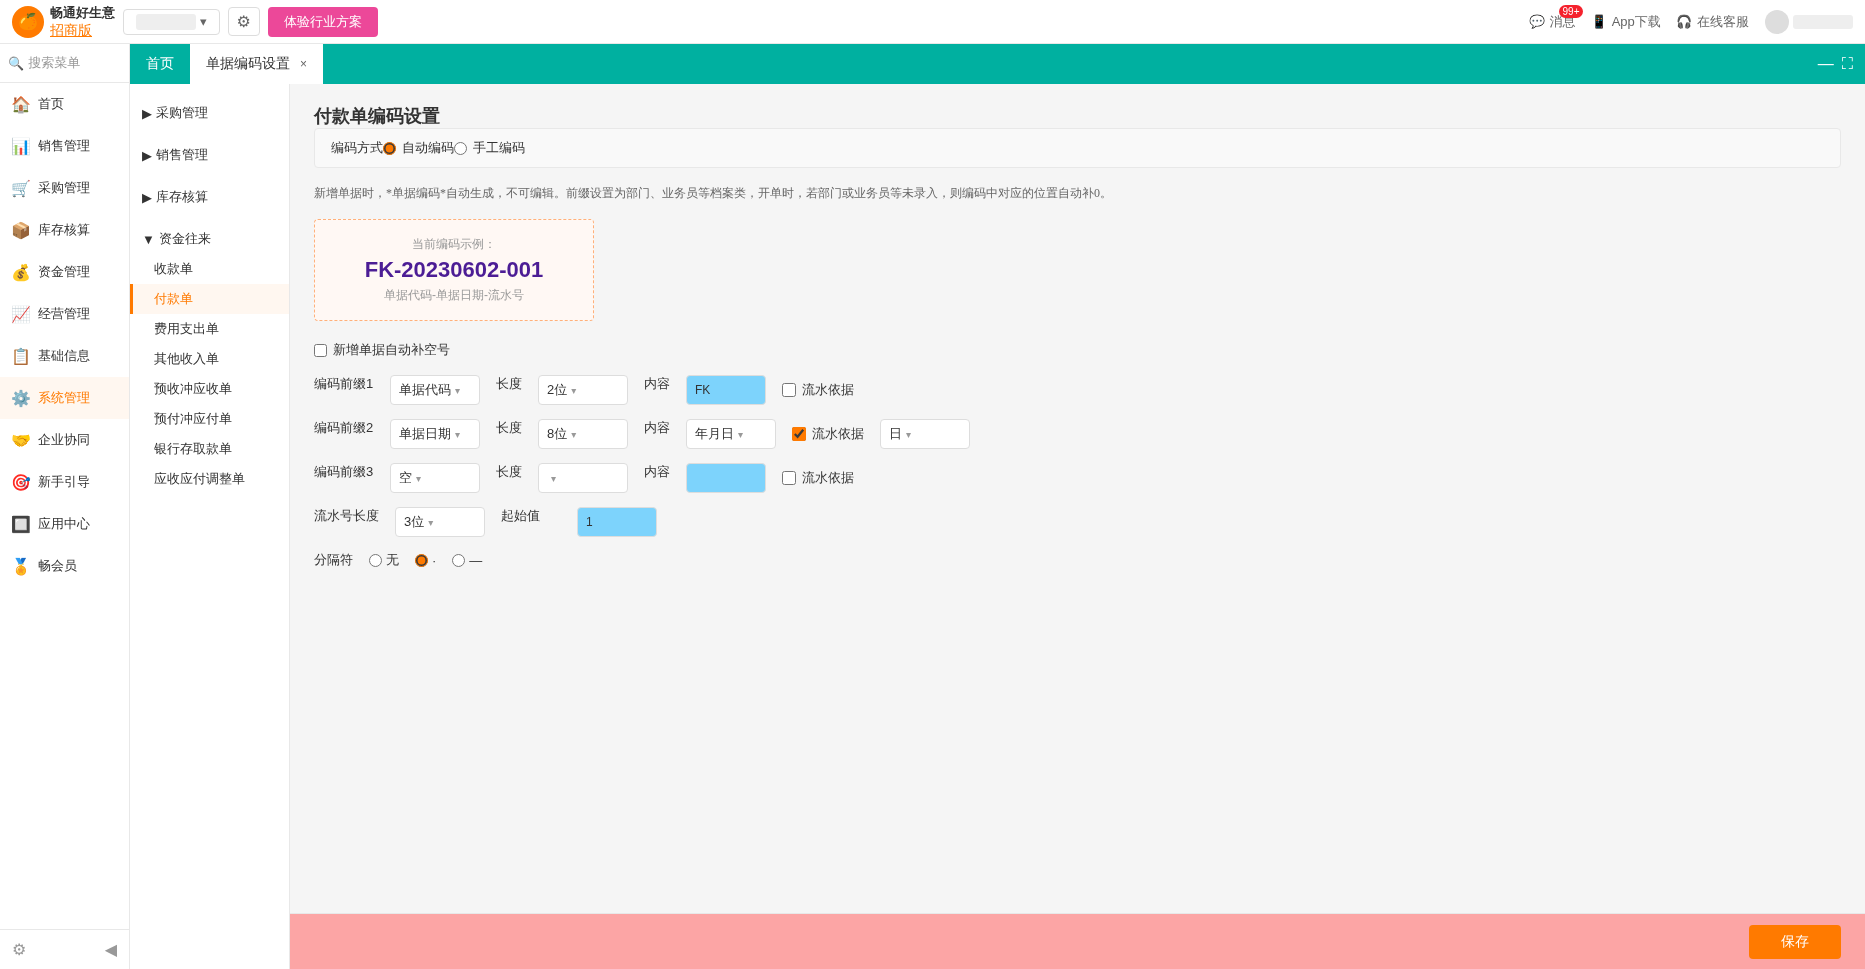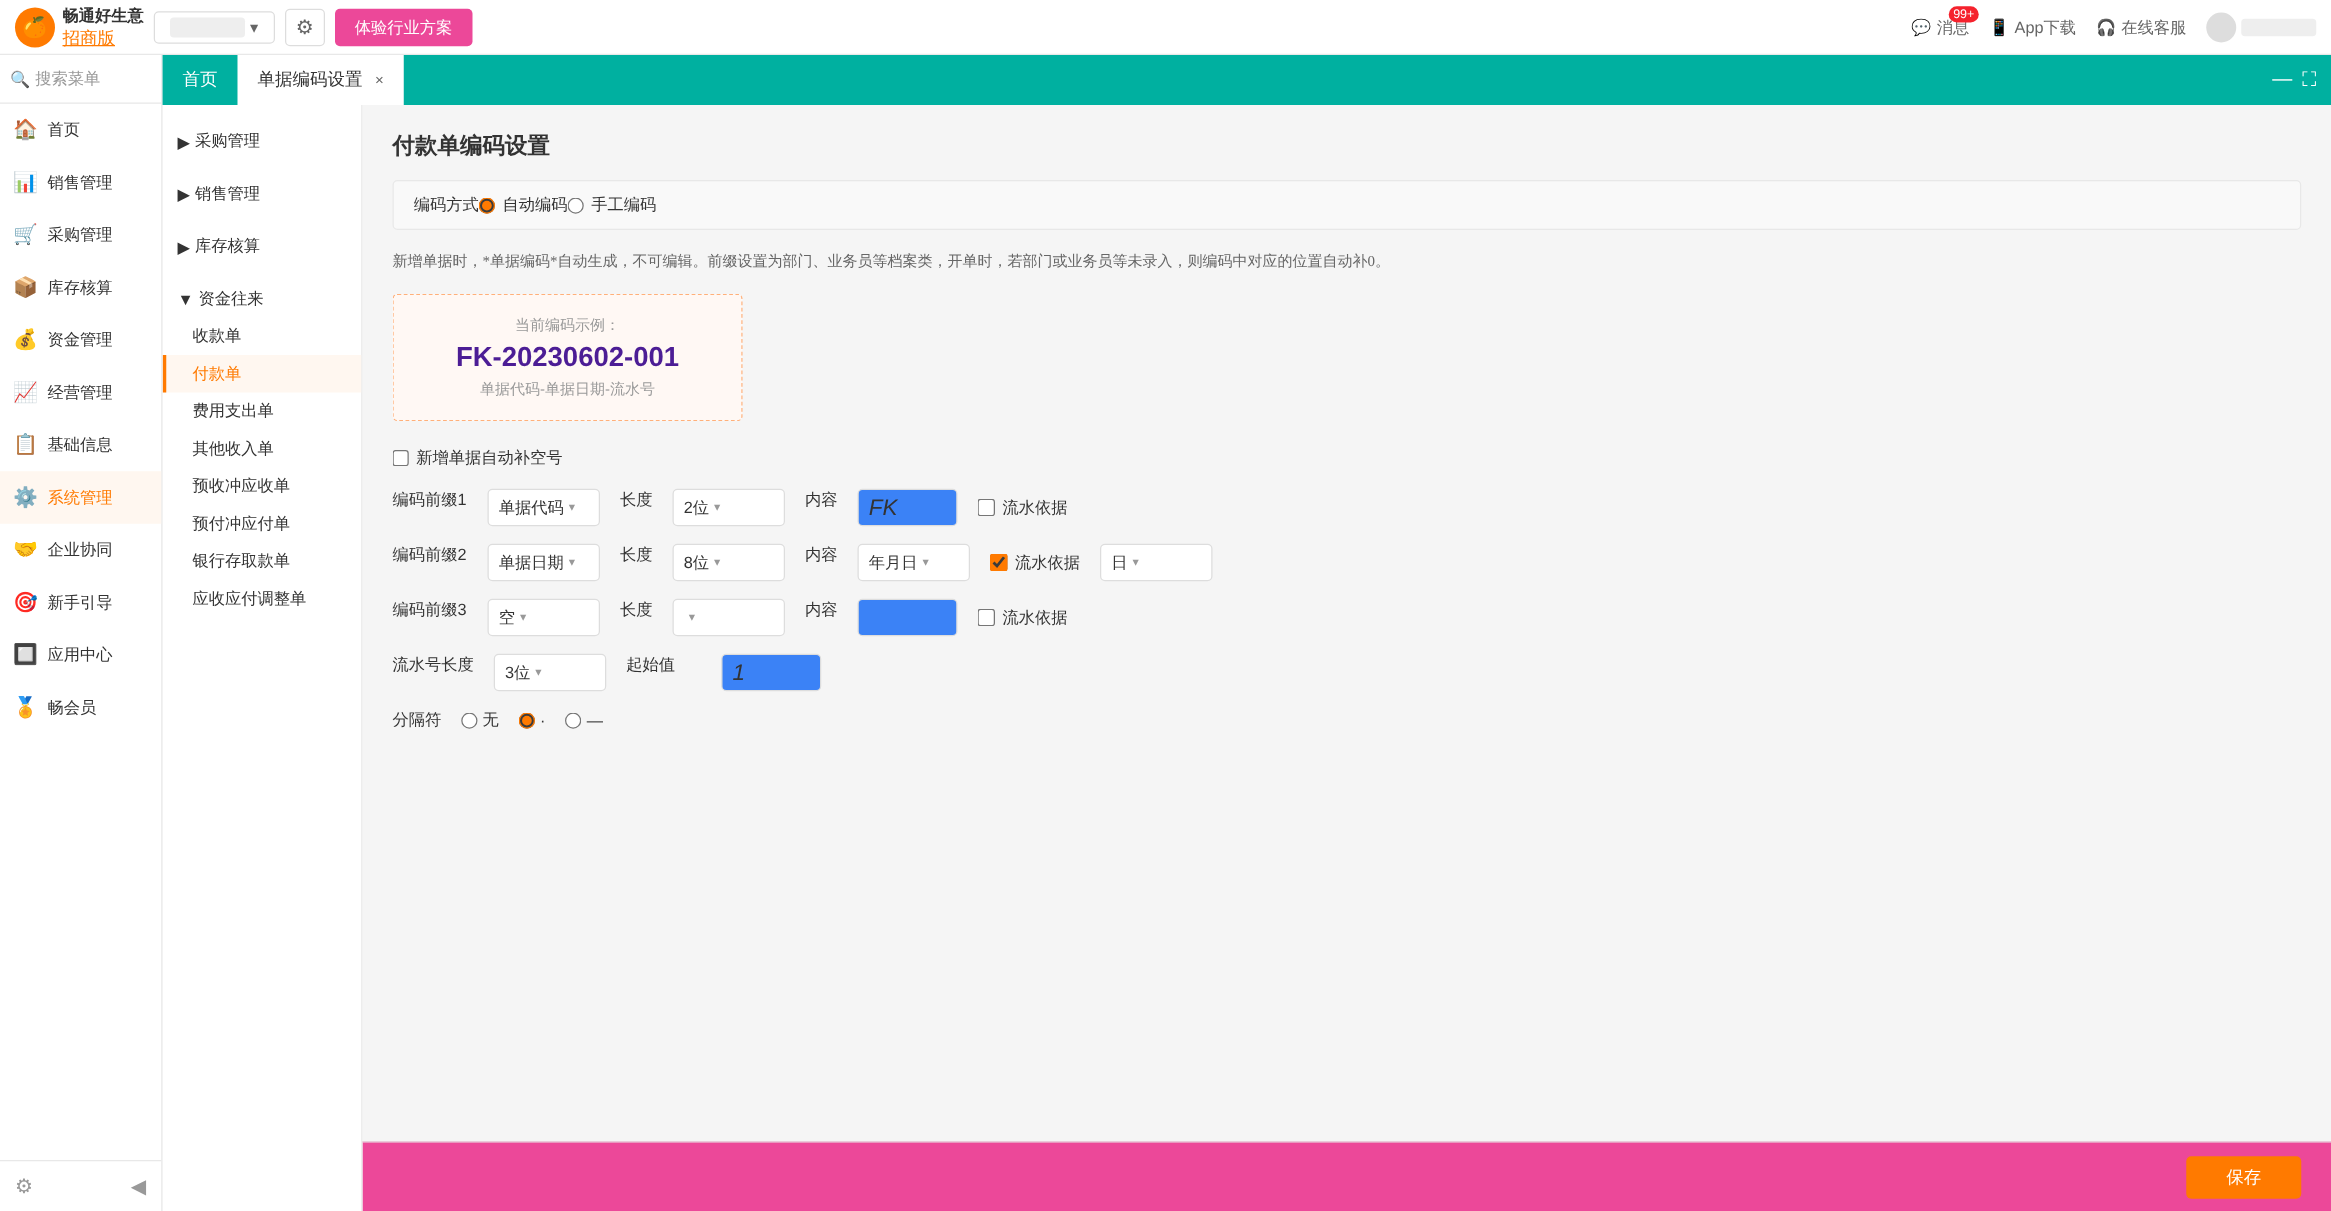--- a/index.html
+++ b/index.html
@@ -126,21 +126,20 @@
     .main-content {
       flex: 1;
       padding: 20px 24px;
       overflow: auto;
       background: #f5f5f5;
     }
     .page-title {
       font-size: 18px;
       font-weight: bold;
       color: #333;
-      margin-bottom: 16px;
     }
     .code-method-row {
       background: #f9f9f9;
       border: 1px solid #e8e8e8;
       border-radius: 4px;
       padding: 10px 16px;
       display: flex;
       align-items: center;
       margin-bottom: 16px;
     }
@@ -189,40 +188,39 @@
       align-items: center;
       gap: 4px;
       min-width: 90px;
       height: 30px;
     }
     .form-select .arrow { color: #999; font-size: 10px; }
     .form-input {
       border: 1px solid #ddd;
       border-radius: 4px;
       padding: 4px 8px;
-      font-size: 18px;
+      font-size: 12px;
       color: #333;
-      background: #3b82f6;
+      background: #7dd3fc;
       height: 30px;
-      font-style: italic;
     }
     .form-input:disabled { background: #f5f5f5; color: #999; }
     .len-label { font-size: 13px; color: #333; }
     .content-label { font-size: 13px; color: #333; }
     .waterflow-check { display: flex; align-items: center; gap: 6px; font-size: 13px; color: #333; cursor: pointer; }
 
     
     .sep-row { display: flex; align-items: center; gap: 16px; margin-bottom: 14px; }
     .sep-label { font-size: 13px; color: #333; }
     .sep-option { display: flex; align-items: center; gap: 4px; font-size: 13px; color: #333; cursor: pointer; }
 
     
     .bottom-bar {
       height: 56px;
-      background: #ec4899;
+      background: #fca5a5;
       border-top: 1px solid #e8e8e8;
       display: flex;
       align-items: center;
       justify-content: flex-end;
       padding: 0 24px;
       flex-shrink: 0;
     }
     .save-btn {
       background: #ff7a00;
       color: #fff;

